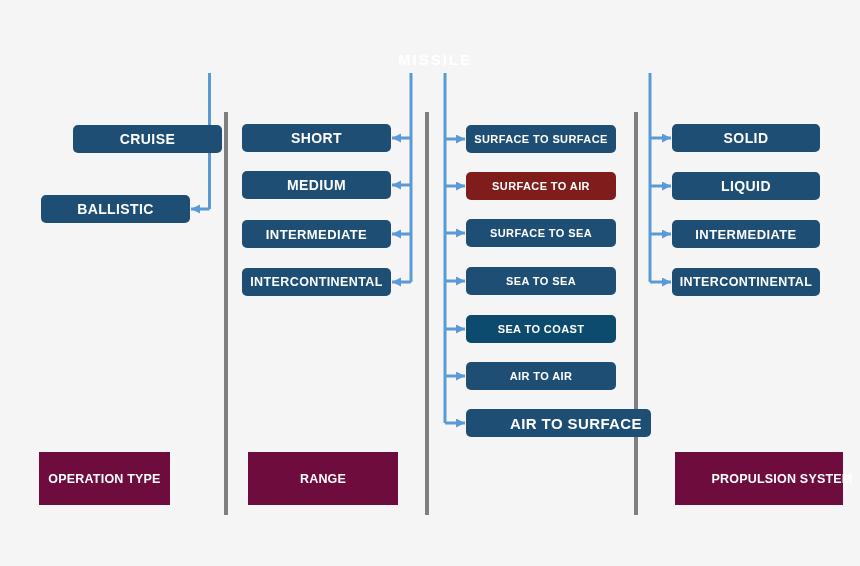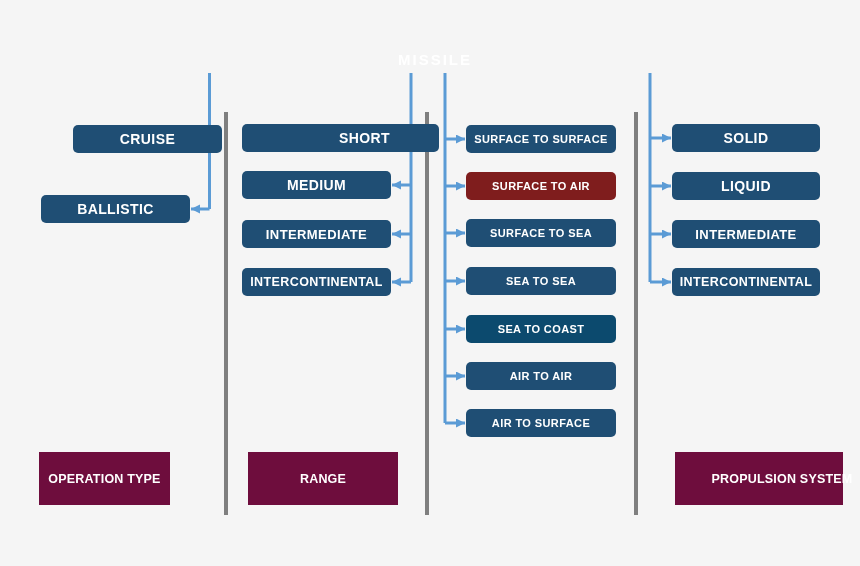--- a/index.html
+++ b/index.html
@@ -58,30 +58,30 @@
       <line x1="650" y1="234" x2="671" y2="234" stroke="#5b9bd5" stroke-width="3" marker-end="url(#ah)"></line>
       <line x1="650" y1="282" x2="671" y2="282" stroke="#5b9bd5" stroke-width="3" marker-end="url(#ah)"></line>
     </svg>
   <div class="rootbar">MISSILE</div>
 <div class="divider" style="left: 223.5px; background: rgb(127, 127, 127);"></div>
     <div class="divider" style="left: 424.5px; background: rgb(127, 127, 127);"></div>
     <div class="divider" style="left: 633.5px; background: rgb(127, 127, 127);"></div>
     <div class="node" style="left: 41px; top: 125px; width: 149px; background: rgb(31, 78, 116); font-size: 14px; margin-left: 32px;">CRUISE</div>
     <div class="node" style="left: 41px; top: 195px; width: 149px; background: rgb(31, 78, 116); font-size: 14px;">BALLISTIC</div>
     <div class="category" style="left: 39px; width: 131px; background: rgb(110, 13, 61);">OPERATION TYPE</div>
-    <div class="node" style="left: 242px; top: 124px; width: 149px; background: rgb(31, 78, 116); font-size: 14px; padding-left: 48px;">SHORT</div>
+    <div class="node" style="left: 242px; top: 124px; width: 149px; background: rgb(31, 78, 116); font-size: 14px;">SHORT</div>
     <div class="node" style="left: 242px; top: 171px; width: 149px; background: rgb(31, 78, 116); font-size: 14px;">MEDIUM</div>
     <div class="node" style="left: 242px; top: 220px; width: 149px; background: rgb(31, 78, 116); font-size: 13px;">INTERMEDIATE</div>
     <div class="node" style="left: 242px; top: 268px; width: 149px; background: rgb(31, 78, 116); font-size: 12.5px;">INTERCONTINENTAL</div>
     <div class="category" style="left: 248px; width: 150px; background: rgb(110, 13, 61);">RANGE</div>
     <div class="node" style="left: 466px; top: 125px; width: 150px; background: rgb(31, 78, 116); font-size: 11px;">SURFACE TO SURFACE</div>
     <div class="node" style="left: 466px; top: 172px; width: 150px; background: #7f1d1d; font-size: 11px;">SURFACE TO AIR</div>
     <div class="node" style="left: 466px; top: 219px; width: 150px; background: rgb(31, 78, 116); font-size: 11px;">SURFACE TO SEA</div>
     <div class="node" style="left: 466px; top: 267px; width: 150px; background: rgb(31, 78, 116); font-size: 11px;">SEA TO SEA</div>
     <div class="node" style="left: 466px; top: 315px; width: 150px; background: #0c4a6e; font-size: 11px;">SEA TO COAST</div>
     <div class="node" style="left: 466px; top: 362px; width: 150px; background: rgb(31, 78, 116); font-size: 11px;">AIR TO AIR</div>
-    <div class="node" style="left: 466px; top: 409px; width: 150px; background: rgb(31, 78, 116); font-size: 11px;">AIR TO SURFACE</div>
+    <div class="node" style="left: 466px; top: 409px; width: 150px; background: rgb(31, 78, 116); font-size: 15px; padding-left: 35px;">AIR TO SURFACE</div>
     <div class="node" style="left: 672px; top: 124px; width: 148px; background: rgb(31, 78, 116); font-size: 14px;">SOLID</div>
     <div class="node" style="left: 672px; top: 172px; width: 148px; background: rgb(31, 78, 116); font-size: 14px;">LIQUID</div>
     <div class="node" style="left: 672px; top: 220px; width: 148px; background: rgb(31, 78, 116); font-size: 13px;">INTERMEDIATE</div>
     <div class="node" style="left: 672px; top: 268px; width: 148px; background: rgb(31, 78, 116); font-size: 12.5px;">INTERCONTINENTAL</div>
     <div class="category" style="left: 675px; width: 122px; background: rgb(110, 13, 61); padding-left: 46px;">PROPULSION SYSTEM</div>
   </div>
 
 </body></html>

